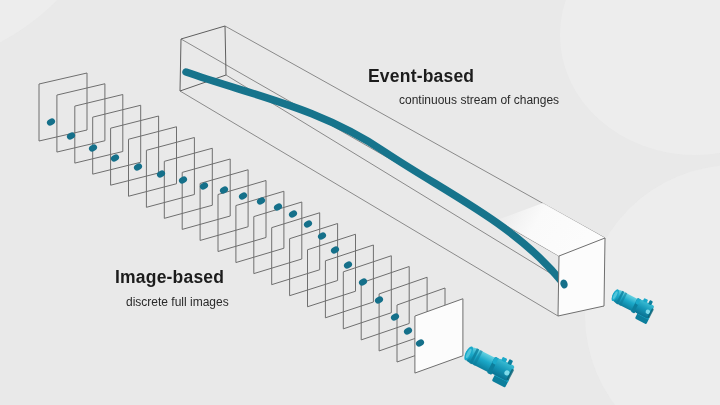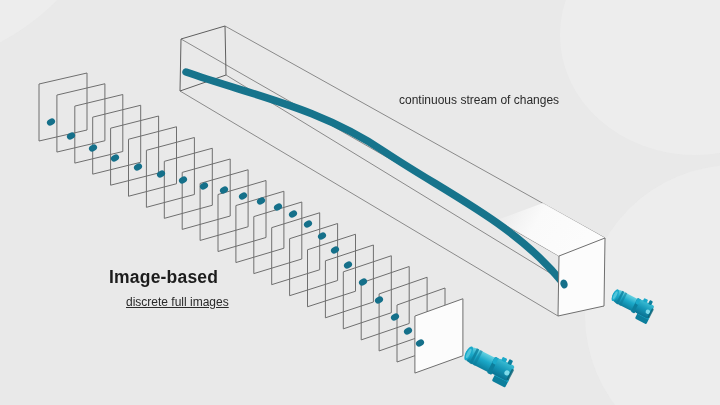--- a/index.html
+++ b/index.html
@@ -9,22 +9,22 @@
     width:720px;height:405px;
     overflow:hidden;
     background:#e9e9e9;
   }
   .stage svg{position:absolute;left:0;top:0;}
   .lbl{position:absolute;color:#1c1c1c;white-space:nowrap;}
   .lbl-title{font-size:17.5px;font-weight:bold;letter-spacing:.2px;}
   .lbl-sub{font-size:12px;font-weight:400;color:#2a2a2a;}
   #event-title{left:368px;top:66px;}
   #event-sub{left:399px;top:93px;}
-  #image-title{left:109px;top:267px;}
-  #image-sub{left:126px;top:295px;text-decoration:underline;}
+  #image-title{left:115px;top:267px;}
+  #image-sub{left:126px;top:295px;}
 </style>
 </head>
 <body>
 
 <div class="stage">
   <svg id="scene" width="720" height="405" viewBox="0 0 720 405">
     <defs>
       <linearGradient id="slabGrad" gradientUnits="userSpaceOnUse" x1="494" y1="212" x2="576" y2="258">
         <stop offset="0" stop-color="#fcfcfc" stop-opacity="0"></stop>
         <stop offset="0.45" stop-color="#fcfcfc" stop-opacity="0.9"></stop>
@@ -133,16 +133,17 @@
           <rect x="28" y="-9" width="5" height="7" rx="1.5" fill="#1ba9c9"></rect>
           <rect x="32" y="-9.5" width="18" height="17" rx="2" fill="url(#camBody)"></rect>
           <rect x="35" y="-12.5" width="5" height="4" rx="1" fill="#1ba9c9"></rect>
           <rect x="42" y="-13.5" width="4" height="5" rx="1" fill="#0c7e9c"></rect>
           <circle cx="46" cy="0" r="2.6" fill="#8ae2ef" opacity="0.9"></circle>
           <rect x="48.5" y="-6" width="2.5" height="12" rx="1" fill="#096074" opacity="0.8"></rect>
         </g>
       </g>
   </svg>
 
+  <div class="lbl lbl-title" id="event-title">Event-based</div>
   <div class="lbl lbl-sub" id="event-sub">continuous stream of changes</div>
   <div class="lbl lbl-title" id="image-title">Image-based</div>
   <div class="lbl lbl-sub" id="image-sub">discrete full images</div>
 </div>
 
 </body></html>

